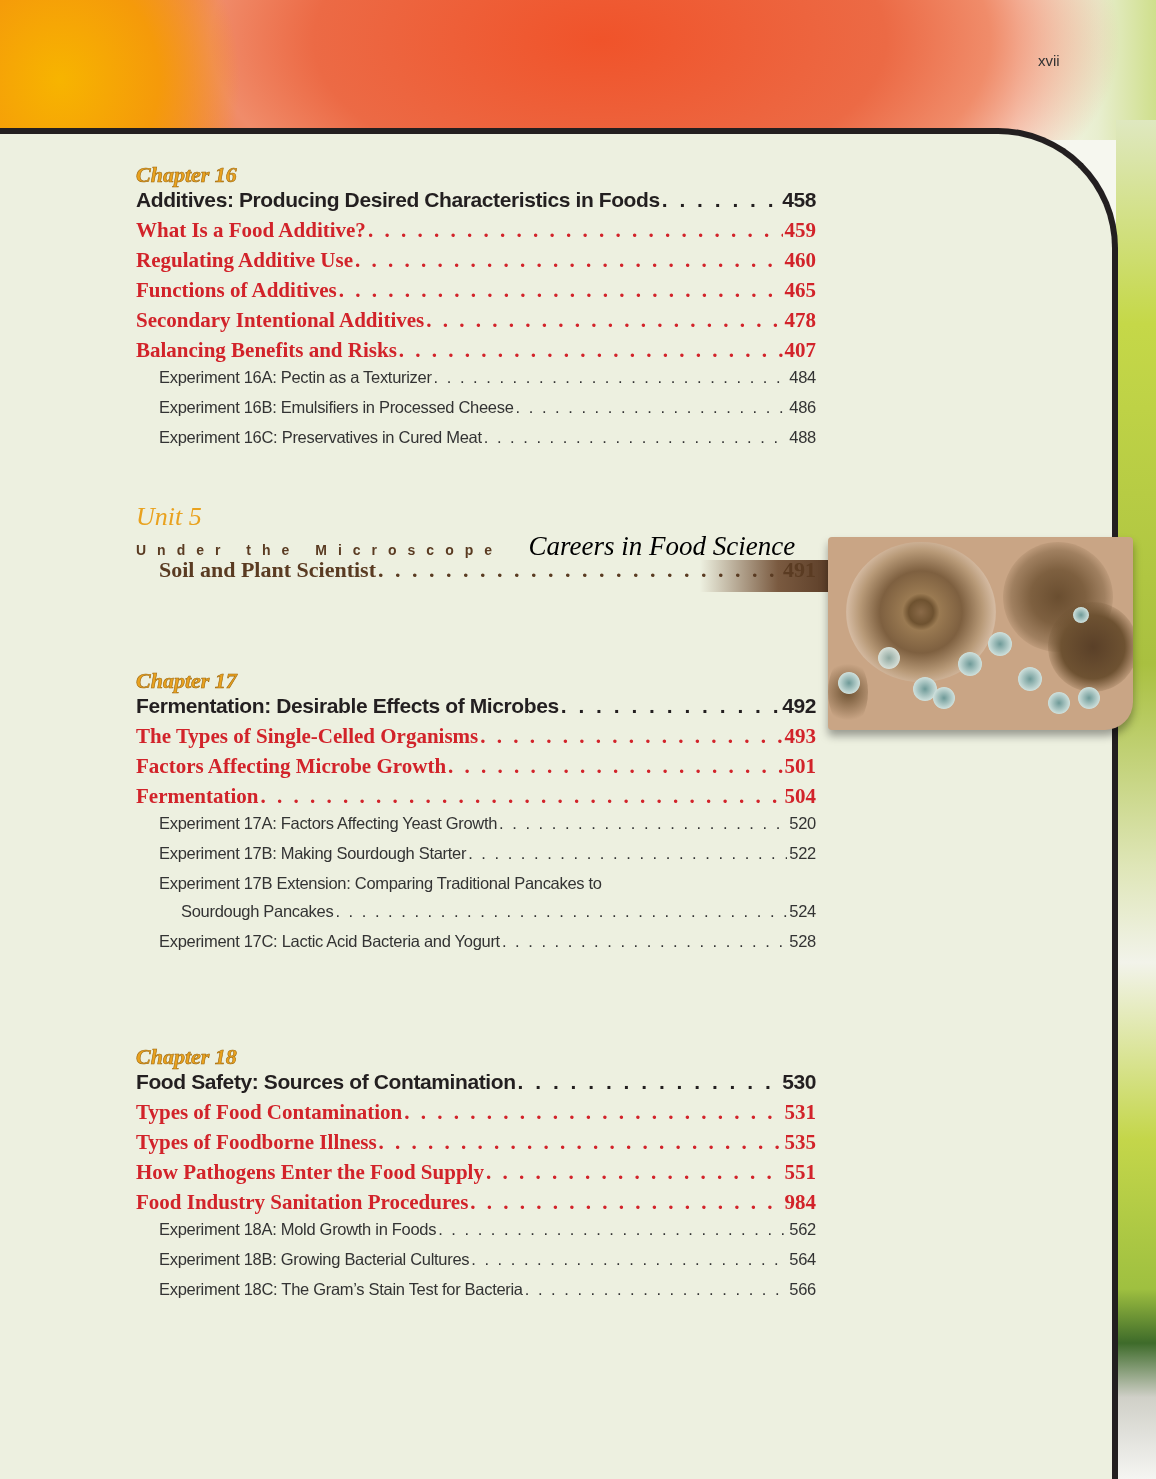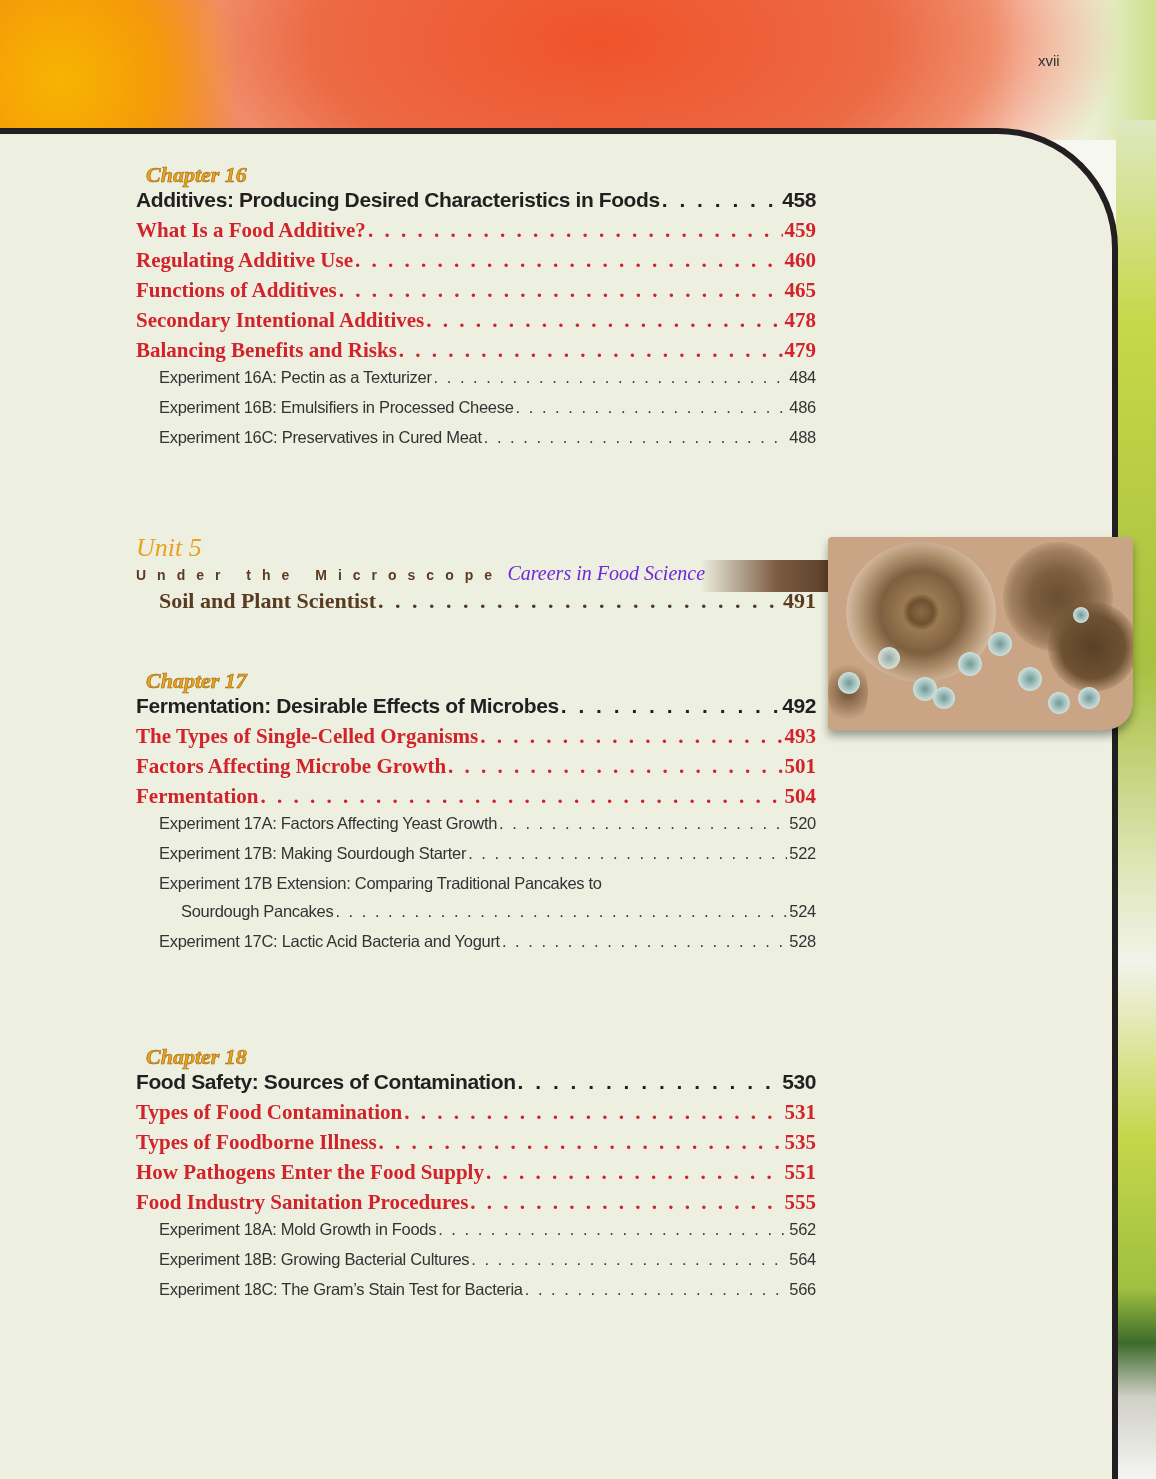--- a/index.html
+++ b/index.html
@@ -10,36 +10,36 @@
       radial-gradient(ellipse 520px 260px at 600px 40px, #f0532a 0%, #ec6a45 55%, #f08c6a 75%, rgba(255,255,255,0) 100%),
       linear-gradient(90deg, #f4a020 0%, #f07a30 20%, #f05a30 35%, #ef6a40 65%, #f8e0d8 82%, #fbfbf6 88%, #e8eecf 95%, #cfdf8c 100%);
   }
   .right-strip { position:absolute; right:0; top:120px; width:40px; height:1359px;
     background: linear-gradient(180deg,#dfe8c0 0%, #c5d848 15%, #a9c040 40%, #dfe6b8 55%, #f2f3ea 62%, #c4d64a 75%, #9fc040 86%, #3e6b2a 90%, #d0d0c8 94%, #f5f5f2 100%);
   }
   .page-number { position:absolute; left:1038px; top:52px; font-size:15px; color:#333; }
   .panel { position:absolute; left:0; top:128px; width:1118px; height:1400px; background:#edf0e0;
     border-top:6px solid #231f20; border-right:6px solid #231f20; border-top-right-radius:120px; box-sizing:border-box; }
   .toc { position:absolute; left:136px; width:680px; }
-  .chap-label { font-family:"Liberation Serif", serif; font-style:italic; font-weight:bold; font-size:22px; color:#e9a21f; -webkit-text-stroke:0.6px #a06a10; line-height:26px;margin-left:10px; }
+  .chap-label { font-family:"Liberation Serif", serif; font-style:italic; font-weight:bold; font-size:22px; color:#e9a21f; -webkit-text-stroke:0.6px #a06a10; line-height:26px; }
   .unit-label { font-family:"Liberation Serif", serif; font-style:italic; font-size:26px; color:#e9a21f; line-height:28px; }
   .row { display:flex; align-items:baseline; white-space:nowrap; }
   .row .t { flex:0 0 auto; }
   .row .dots { flex:1 1 auto; overflow:hidden; margin:0 2px; letter-spacing:3px; }
   .row .dots::before { content:". . . . . . . . . . . . . . . . . . . . . . . . . . . . . . . . . . . . . . . . . . . . . . . . . . . . . . . . . . . . . . . . . . . . . . . . . . . . . . . . . . . . . . ."; }
   .row .p { flex:0 0 auto; }
   .chap-title { font-weight:bold; font-size:21px; color:#231f20; height:30px; letter-spacing:-0.4px;text-align:right; }
   .sect { font-family:"Liberation Serif", serif; font-weight:bold; font-size:21px; color:#d2232a; height:30px; }
   .exp { font-size:16.5px; color:#333; height:30px; padding-left:23px; letter-spacing:-0.3px; }
   .exp .dots { letter-spacing:2px; }
   .exp-wrap { font-size:16.5px; color:#333; padding-left:23px; height:28px; letter-spacing:-0.3px; }
   .exp-cont { padding-left:45px; }
   .unit-title { font-weight:bold; font-size:26px; color:#5a3b22; height:32px; letter-spacing:-0.4px; }
   .utm { font-size:14px; font-weight:bold; color:#5a3b22; letter-spacing:11px; }
-  .careers { font-family:"Liberation Serif", serif; font-style:italic; font-size:20px; color:#6d28d9; }
+  .careers { font-family:"Liberation Serif", serif; font-style:italic; font-size:27px; color:#000000;margin-left:21px; }
   .career-row { font-family:"Liberation Serif", serif; font-weight:bold; font-size:22px; color:#5a3b22; padding-left:23px; height:32px; }
   .bar-accent { position:absolute; left:700px; top:560px; width:130px; height:32px; background:linear-gradient(90deg, rgba(92,62,40,0) 0%, #7a5a40 60%, #5c3e28 100%); }
   .photo { position:absolute; left:828px; top:537px; width:305px; height:193px; border-radius:4px 4px 28px 4px; overflow:hidden;
     background:#c9a585; box-shadow:0 6px 8px rgba(0,0,0,0.35); }
   .colony { position:absolute; border-radius:50%; }
 </style>
 </head>
 <body>
 
 <div class="banner"></div>
@@ -71,41 +71,41 @@
       <span class="p">465</span>
     </div>
   <div class="row sect">
       <span class="t">Secondary Intentional Additives</span>
       <span class="dots"></span>
       <span class="p">478</span>
     </div>
   <div class="row sect">
       <span class="t">Balancing Benefits and Risks</span>
       <span class="dots"></span>
-      <span class="p">479</span>
+      <span class="p">407</span>
     </div>
   <div class="row exp">
       <span class="t">Experiment 16A: Pectin as a Texturizer</span>
       <span class="dots"></span>
       <span class="p">484</span>
     </div>
   <div class="row exp">
       <span class="t">Experiment 16B: Emulsifiers in Processed Cheese</span>
       <span class="dots"></span>
       <span class="p">486</span>
     </div>
   <div class="row exp">
       <span class="t">Experiment 16C: Preservatives in Cured Meat</span>
       <span class="dots"></span>
       <span class="p">488</span>
     </div>
 </div>
 
 <div class="bar-accent"></div>
-<div class="toc" style="top:534px;">
+<div class="toc" style="top:503px;">
   <div class="unit-label">Unit 5</div>
   <div style="white-space:nowrap; height:26px;">
     <span class="utm">Under the Microscope</span>
     <span class="careers">Careers in Food Science</span>
   </div>
   <div class="row career-row">
       <span class="t">Soil and Plant Scientist</span>
       <span class="dots"></span>
       <span class="p">491</span>
     </div>
@@ -191,21 +191,21 @@
       <span class="p">535</span>
     </div>
   <div class="row sect">
       <span class="t">How Pathogens Enter the Food Supply</span>
       <span class="dots"></span>
       <span class="p">551</span>
     </div>
   <div class="row sect">
       <span class="t">Food Industry Sanitation Procedures</span>
       <span class="dots"></span>
-      <span class="p">555</span>
+      <span class="p">984</span>
     </div>
   <div class="row exp">
       <span class="t">Experiment 18A: Mold Growth in Foods</span>
       <span class="dots"></span>
       <span class="p">562</span>
     </div>
   <div class="row exp">
       <span class="t">Experiment 18B: Growing Bacterial Cultures</span>
       <span class="dots"></span>
       <span class="p">564</span>

